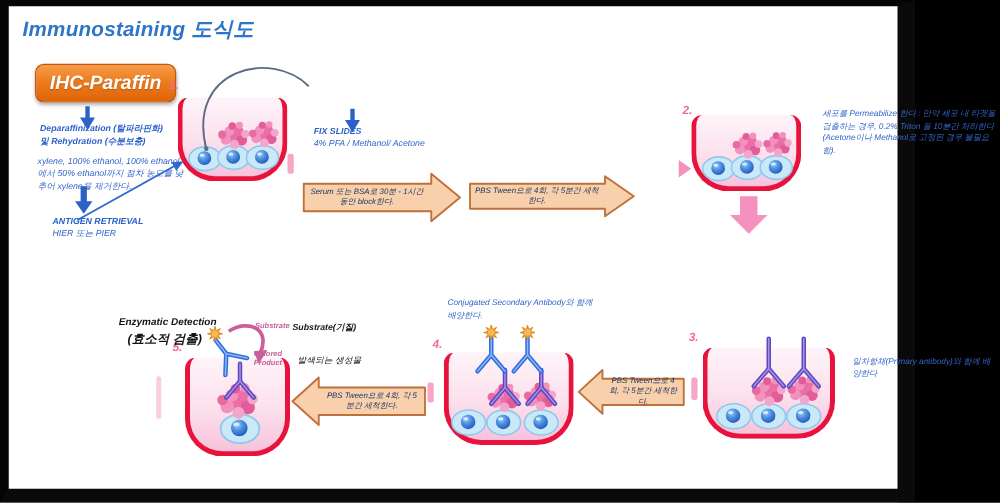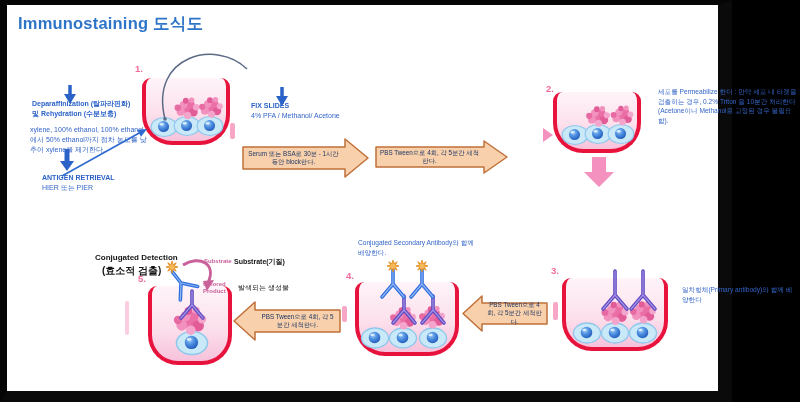--- a/index.html
+++ b/index.html
@@ -1,21 +1,21 @@
 <!DOCTYPE html>
 <html><head>
 <meta charset="utf-8">
 <style>
   html,body { margin:0; padding:0; background:#000; }
   body { width:800px; height:402px; position:relative; overflow:hidden;
          font-family:"Liberation Sans", sans-serif; }
   .slide { position:absolute; left:0; top:0; width:732px; height:402px;
            box-sizing:border-box; background:#fff;
            border-left:7px solid #050505; border-top:5px solid #050505;
-           border-right:14px solid #0a0a0a; border-bottom:11px solid #0a0a0a; }
+           border-right:14px solid #0a0a0a; border-bottom:11px solid #0a0a0a;font-style:italic; }
   .abs { position:absolute; }
   .title { left:11px; top:8px; font-size:16.5px; font-weight:600; color:#2E75C8; letter-spacing:0.2px; }
   .btn { box-sizing:border-box; display:flex; align-items:center; justify-content:center;
          background:linear-gradient(180deg,#F79C4B 0%,#ED7D1F 45%,#DE6408 100%);
          border:1px solid #C4560C; border-radius:7px; color:#fff; font-weight:bold;
          box-shadow:0 2px 3px rgba(0,0,0,.3); text-shadow:0 1px 1px rgba(0,0,0,.25); }
   .t-bold-blue { color:#2B62C8; font-weight:bold; font-size:7px; line-height:1.45; }
   .t-blue { color:#3465C8; font-size:7px; line-height:1.45; }
   .note { color:#3465C8; font-size:6.6px; line-height:1.45; }
   .stepnum { color:#F2699C; font-weight:bold; font-size:9.5px; }
@@ -79,20 +79,21 @@
       <path d="M6,0 L2.3,1 L4.2,4.2 L1,2.3 L0,6 L-1,2.3 L-4.2,4.2 L-2.3,1 L-6,0 L-2.3,-1 L-4.2,-4.2 L-1,-2.3 L0,-6 L1,-2.3 L4.2,-4.2 L2.3,-1 Z" fill="#F2A235" stroke="#DD8A1C" stroke-width="0.8" stroke-linejoin="round"></path>
       <circle r="2.6" fill="#F6B95A"></circle>
     </g>
   </defs>
 </svg>
 
 <div class="slide">
 
   <div class="abs title">Immunostaining 도식도</div>
 
+  <div class="abs btn" style="left:21px;top:46px;width:113px;height:31px;font-size:15.5px">IHC-Paraffin</div>
 
   <div class="abs t-bold-blue" style="left:25px;top:94px;width:140px">
     <div>Deparaffinization (탈파라핀화)</div>
     <div>및 Rehydration (수분보충)</div>
   </div>
   <div class="abs t-blue" style="left:23px;top:120px;width:120px">xylene, 100% ethanol, 100% ethanol에서 50% ethanol까지 점차 농도를 낮추어 xylene을 제거한다.</div>
   <div class="abs" style="left:35px;top:168px;width:120px">
     <div class="t-bold-blue">ANTIGEN  RETRIEVAL</div>
     <div class="t-blue">HIER 또는 PIER</div>
   </div>
@@ -172,21 +173,21 @@
     <div class="well-wall"></div>
     <svg class="content" width="84" height="122">
       <use href="#cell" transform="translate(44,102) scale(1.15)"></use>
       <use href="#clump" transform="translate(42,82) scale(1.5)"></use>
       <use href="#abY-p" transform="translate(44,64)"></use>
       <use href="#abY-b" transform="translate(33,42) rotate(-38)"></use>
       <use href="#enzstar" transform="translate(24,26)"></use>
     </svg>
   </div>
 
-  <div class="abs black-b" style="left:88px;top:248px;font-size:8px">Conjugated Detection</div>
+  <div class="abs black-b" style="left:88px;top:248px;font-size:8px">Enzymatic Detection</div>
   <div class="abs black-b" style="left:95px;top:259px;font-size:10px">(효소적 검출)</div>
   <div class="abs magenta" style="left:197px;top:253px">Substrate</div>
   <div class="abs black-b" style="left:227px;top:252px;font-size:7px">Substrate(기질)</div>
   <div class="abs magenta" style="left:196px;top:276px;width:32px">Colored Product</div>
   <div class="abs" style="left:231px;top:278px;font-size:7px;color:#141414">발색되는 생성물</div>
 
   <div class="flow-arrow" style="left:235px;top:133px;width:127px;height:40px">
     <svg width="127" height="40">
         <polygon points="1,9 103,9 103,1 126,20 103,39 103,31 1,31" fill="#F8D0AB" stroke="#C0703A" stroke-width="1.5" stroke-linejoin="round"></polygon>
       </svg>

